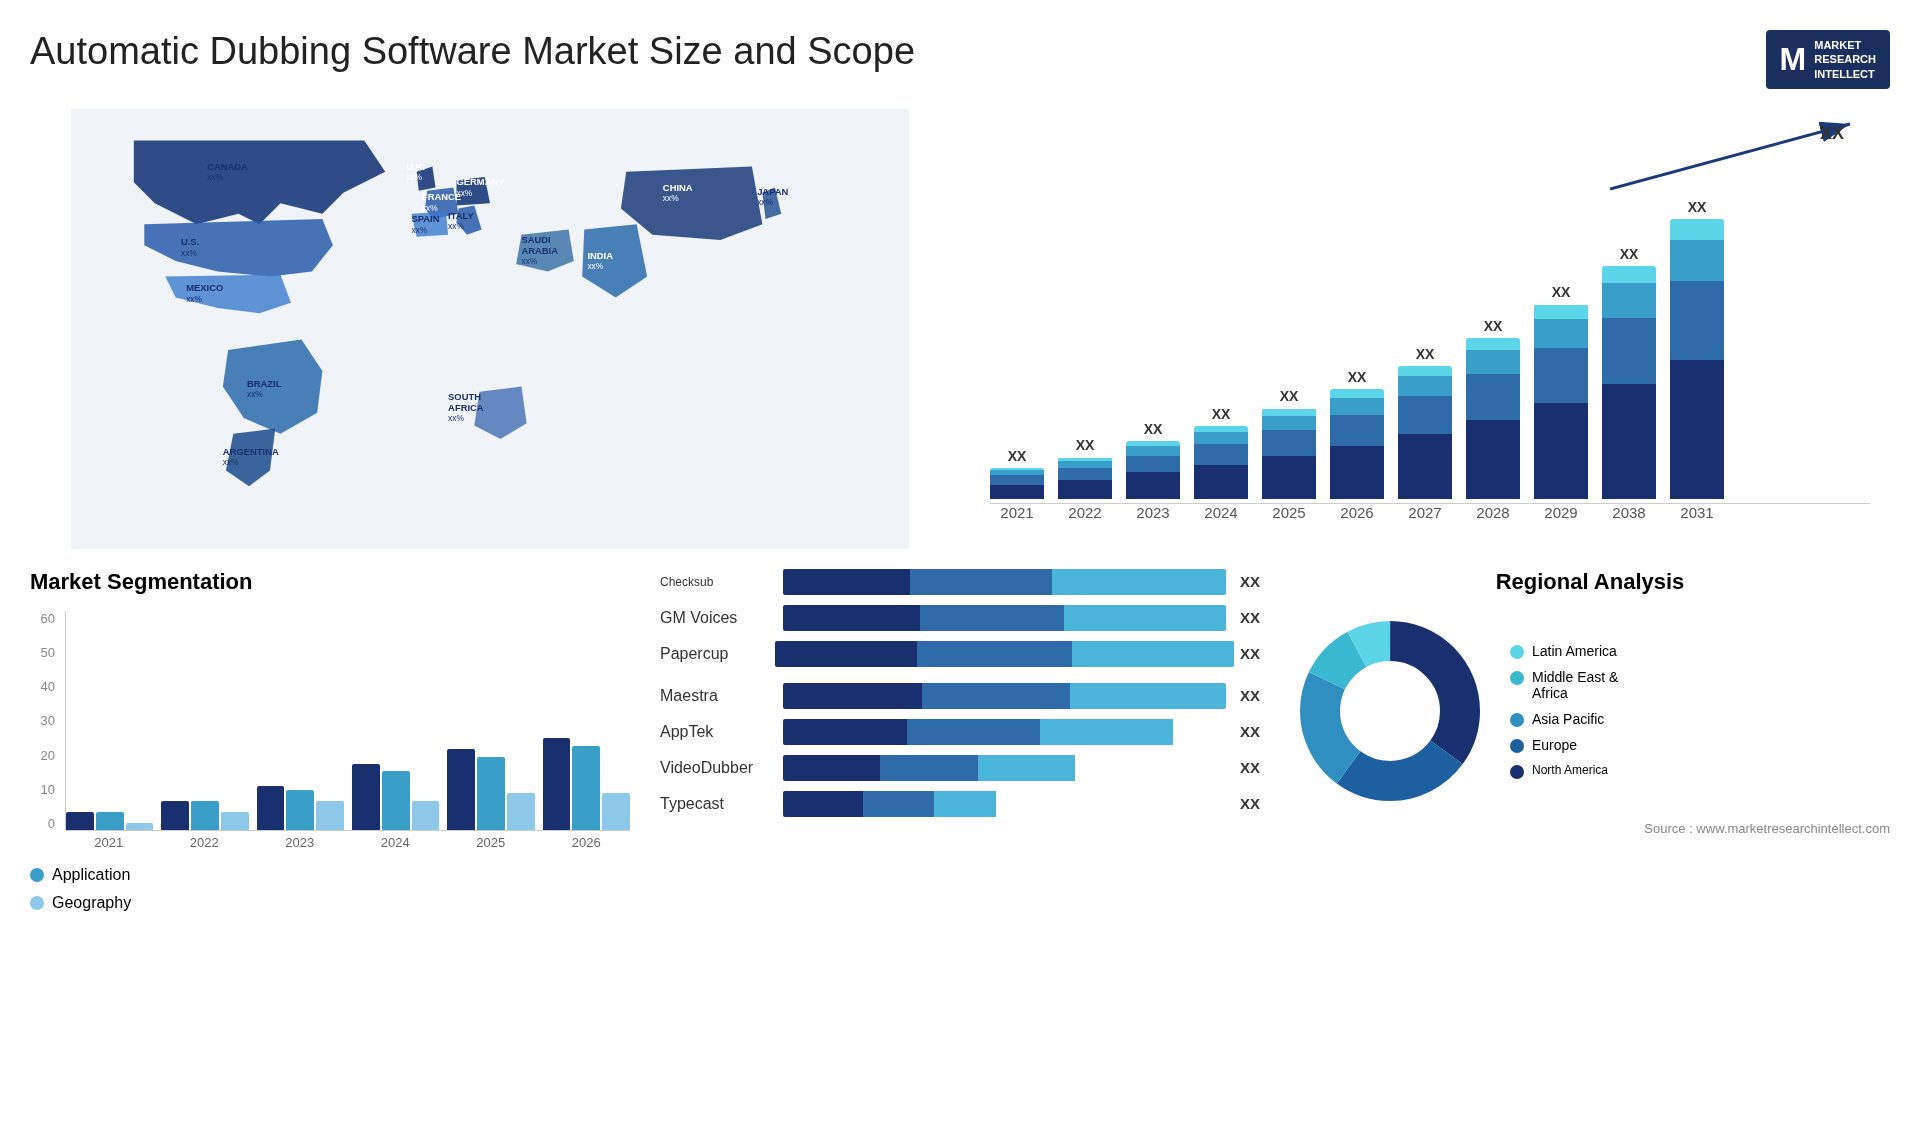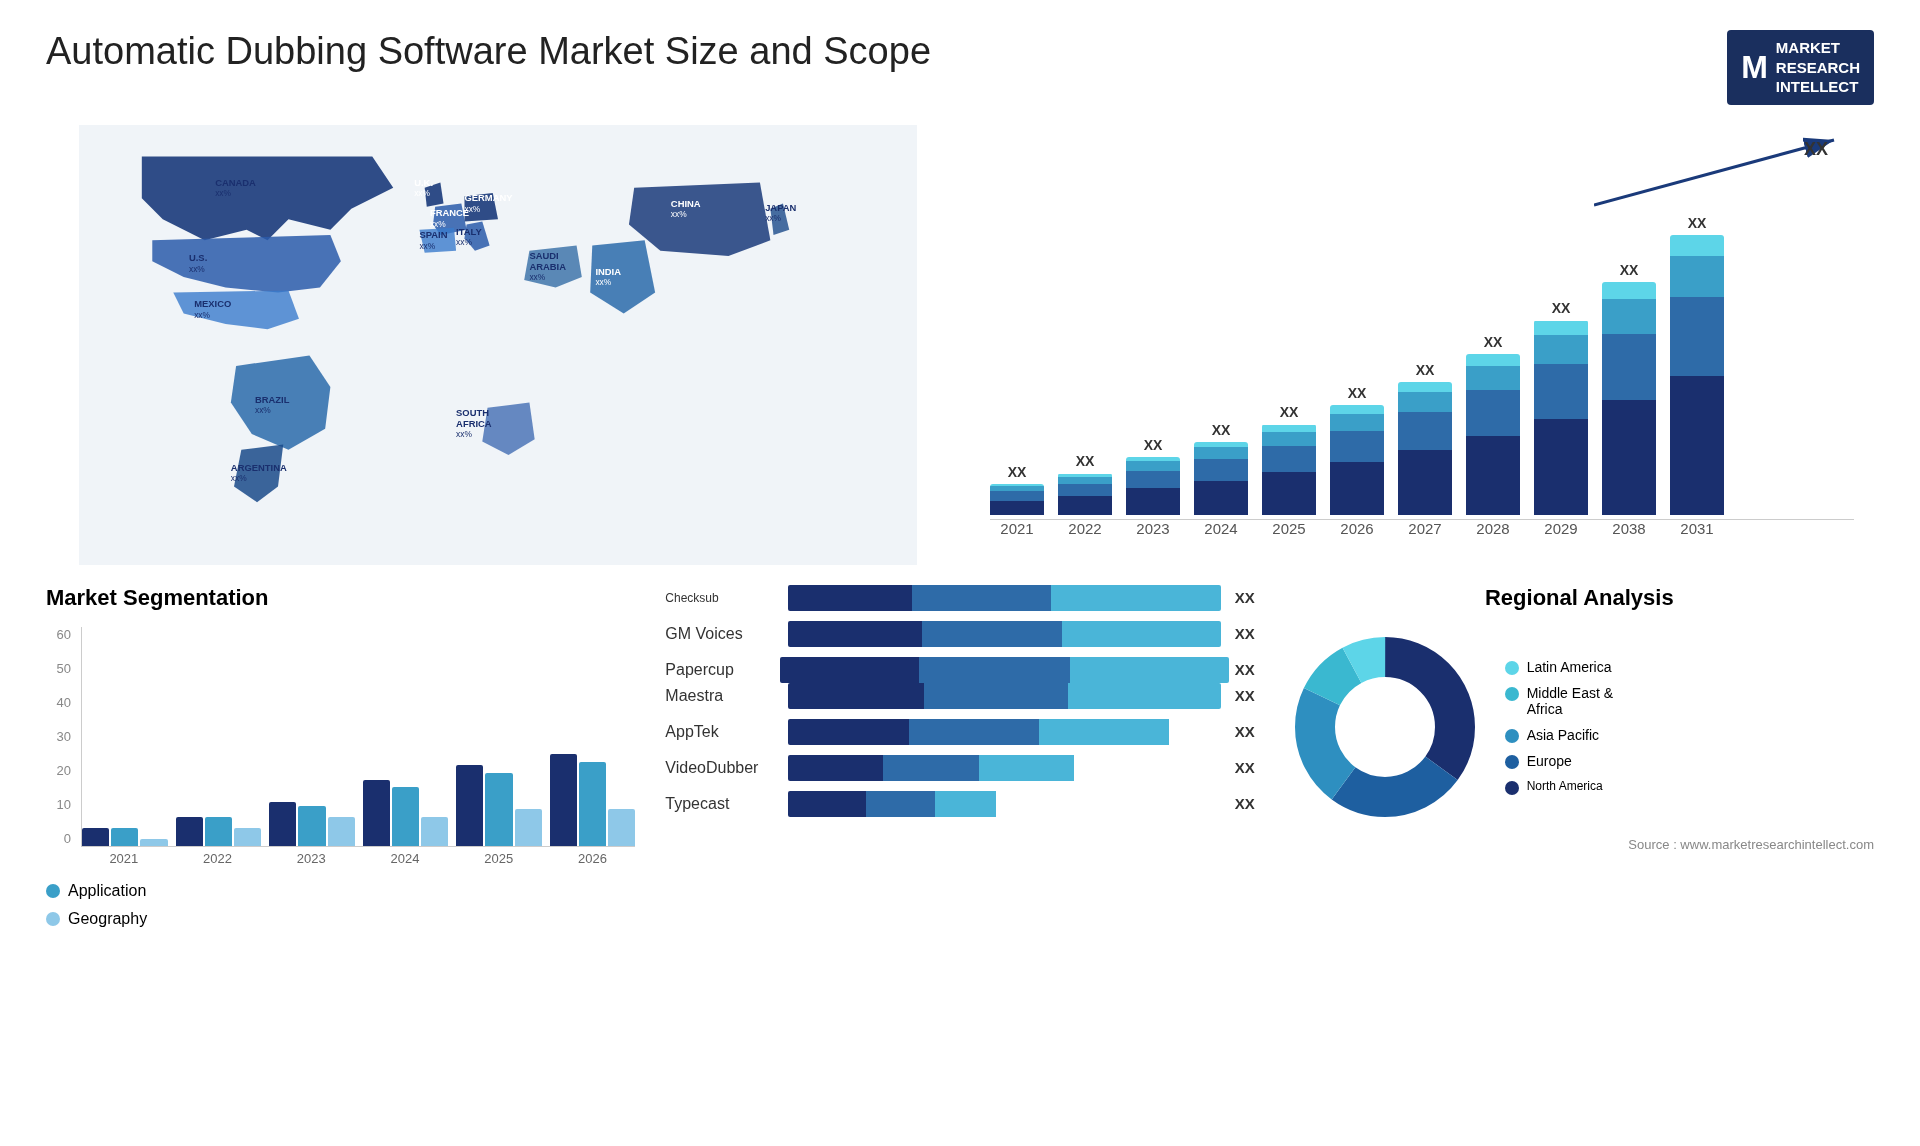--- a/index.html
+++ b/index.html
@@ -6,21 +6,21 @@
     body {
       font-family: Arial, sans-serif;
       background: #fff;
       width: 1920px;
       min-height: 1146px;
       overflow: hidden;
     }
     .page {
       width: 1920px;
       min-height: 1146px;
-      padding: 30px 46px;
+      padding: 30px 30px;
       position: relative;
     }
     
     .header {
       display: flex;
       justify-content: space-between;
       align-items: flex-start;
       margin-bottom: 20px;
     }
     .page-title {
@@ -36,21 +36,21 @@
       display: flex;
       align-items: center;
       gap: 8px;
     }
     .logo-m {
       font-size: 32px;
       font-weight: bold;
       color: white;
     }
     .logo-text {
-      font-size: 15px;
+      font-size: 11px;
       font-weight: bold;
       color: white;
       line-height: 1.3;
       text-transform: uppercase;
     }
   </style>
 </head>
 <body>
 
 <div class="page">
@@ -370,21 +370,21 @@
           </div>
           <div style="display: flex; align-items: center; margin-bottom: 10px; gap: 8px;">
             <div style="font-size: 16px; color: rgb(51, 51, 51); width: 115px; flex-shrink: 0;">GM Voices</div>
             <div style="flex: 1 1 0%; height: 26px; display: flex; border-radius: 2px; overflow: hidden;">
               <div style="height: 100%; width: 38%; background: rgb(26, 47, 110);"></div>
               <div style="height: 100%; width: 40%; background: rgb(46, 107, 168);"></div>
               <div style="height: 100%; width: 45%; background: rgb(74, 181, 216);"></div>
             </div>
             <div style="font-size: 15px; font-weight: bold; color: rgb(51, 51, 51); margin-left: 6px;">XX</div>
           </div>
-          <div style="display: flex; align-items: center; margin-bottom: 0; gap: 0;">
+          <div style="display: flex; align-items: center; margin-bottom: 16px; gap: 0;">
             <div style="font-size: 16px; color: rgb(51, 51, 51); width: 115px; flex-shrink: 0;">Papercup</div>
             <div style="flex: 1 1 0%; height: 26px; display: flex; border-radius: 2px; overflow: hidden;">
               <div style="height: 100%; width: 35%; background: rgb(26, 47, 110);"></div>
               <div style="height: 100%; width: 38%; background: rgb(46, 107, 168);"></div>
               <div style="height: 100%; width: 40%; background: rgb(74, 181, 216);"></div>
             </div>
             <div style="font-size: 15px; font-weight: bold; color: rgb(51, 51, 51); margin-left: 6px;">XX</div>
           </div>
           <div style="display: flex; align-items: center; margin-bottom: 10px; gap: 8px;">
             <div style="font-size: 16px; color: rgb(51, 51, 51); width: 115px; flex-shrink: 0;">Maestra</div>

